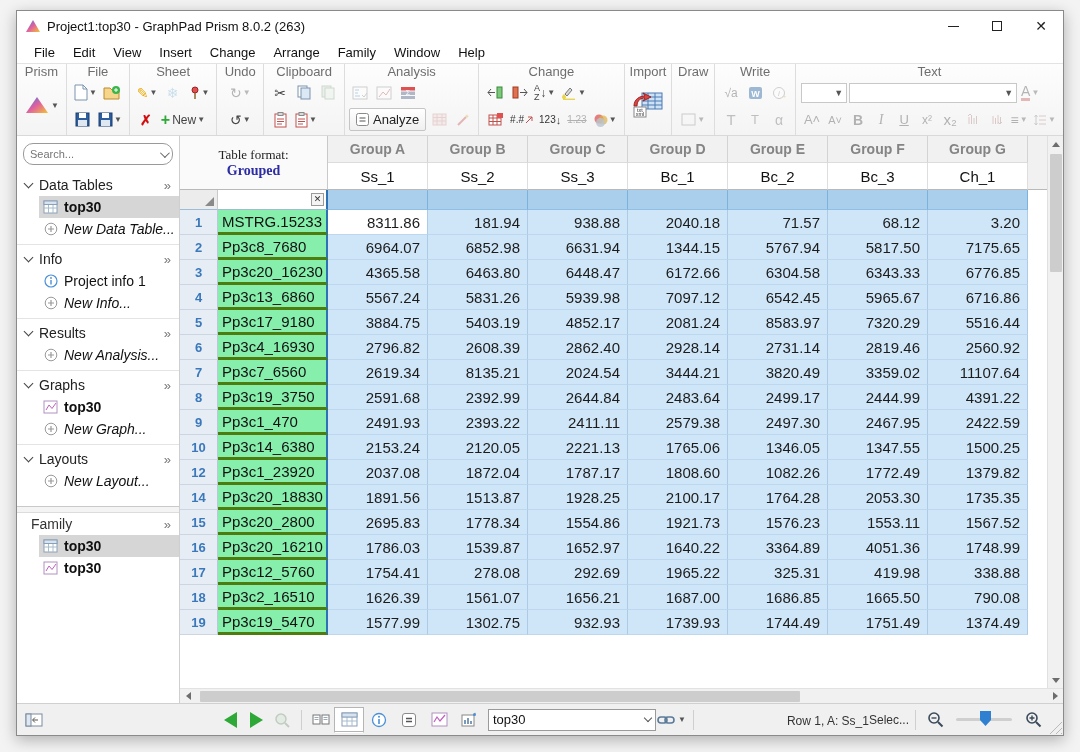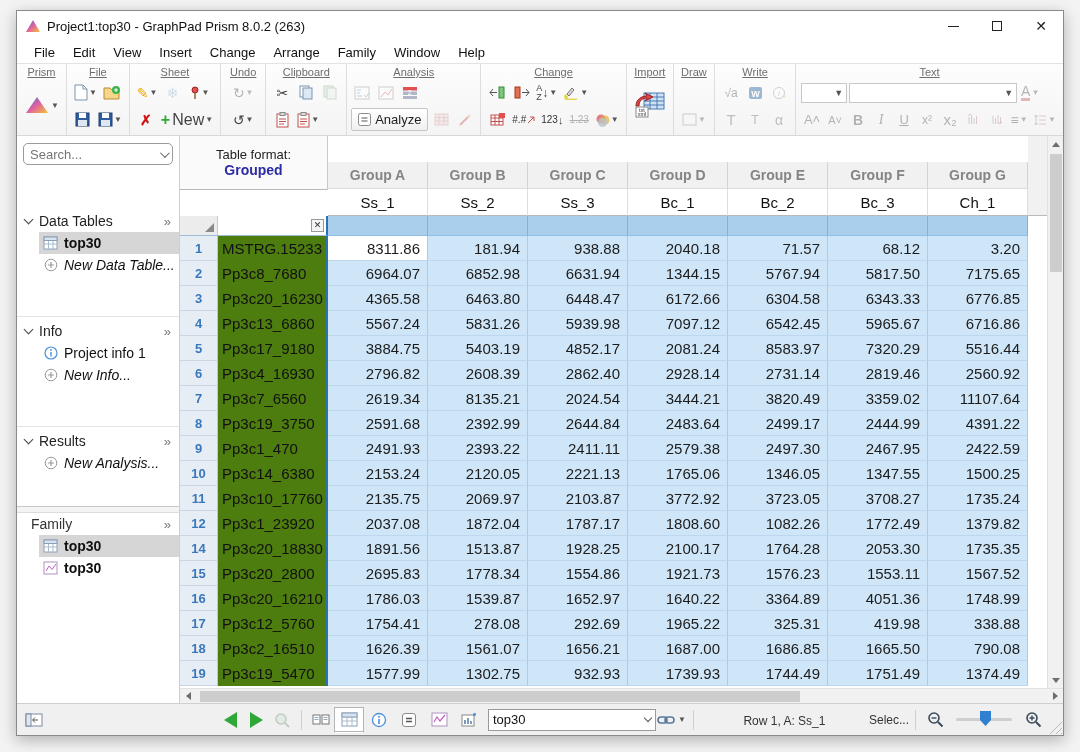--- a/index.html
+++ b/index.html
@@ -15,75 +15,75 @@
   .winbtn .box { width:10px; height:10px; border:1px solid #222; }
   .winbtn .line { width:11px; height:1px; background:#222; }
 
   
   .menubar { height:23px; display:flex; align-items:center; padding-left:8px; background:#fff; border-bottom:1px solid #e3e3e3; flex:0 0 auto; }
   .menu-item { font-size:13px; color:#111; padding:2px 9px; }
 
   
   .toolbar { height:72px; background:linear-gradient(#fdfdfd,#f4f4f4); border-bottom:1px solid #d9d9d9; display:flex; flex:0 0 auto; overflow:hidden; }
   .tgroup { display:flex; flex-direction:column; align-items:center; padding:1px 5px 2px; border-right:1px solid #ddd; }
-  .tlabel { font-size:11px; color:#6e6e6e; height:14px; line-height:14px; white-space:nowrap;text-decoration:underline; }
+  .tlabel { font-size:13px; color:#6e6e6e; height:14px; line-height:14px; white-space:nowrap; }
   .trows { display:flex; flex-direction:column; justify-content:space-between; flex:1; }
   .trow { display:flex; align-items:center; height:27px; gap:2px; }
   .tbtn { min-width:22px; height:24px; display:flex; align-items:center; justify-content:center; border-radius:2px; font-size:14px; color:#444; padding:0 2px; white-space:nowrap; }
   .tbtn.dim { opacity:.38; }
   .caret { font-size:8px; color:#555; margin-left:1px; }
   .tbtn .g { font-weight:bold; }
   .combo { background:#fff; border:1px solid #c8c8c8; height:20px; display:flex; align-items:center; justify-content:flex-end; padding:0 3px; color:#777; }
   .combo .caret { font-size:9px; }
   .analyze-btn { border:1px solid #c5c5c5; background:linear-gradient(#fff,#f0f0f0); border-radius:2px; height:23px; display:flex; align-items:center; gap:4px; padding:0 6px; font-size:13px; color:#222; }
 
   
   .main { flex:1; display:flex; min-height:0; }
   .sidebar { width:163px; border-right:1px solid #cfcfcf; display:flex; flex-direction:column; background:#fff; flex:0 0 auto; }
   .searchwrap { margin:7px 6px 6px 6px; position:relative; }
-  .searchwrap input { width:100%; height:22px; border:1px solid #9a9a9a; border-radius:5px; font-size:13px; padding:0 18px 0 6px; color:#555; font-family:"Liberation Sans", sans-serif; }
+  .searchwrap input { width:100%; height:22px; border:1px solid #9a9a9a; border-radius:10px; font-size:11px; padding:0 18px 0 6px; color:#555; font-family:"Liberation Sans", sans-serif; }
   .searchwrap .chev { position:absolute; right:6px; top:8px; width:7px; height:7px; border-right:1px solid #666; border-bottom:1px solid #666; transform:rotate(45deg) translateY(-2px); }
   .navsections { flex:1; overflow:hidden; }
-  .navsection { padding:3px 0 4px; border-top:1px solid #e4e4e4;margin-top:36px; }
+  .navsection { padding:3px 0 4px; border-top:1px solid #e4e4e4; }
   .navsection:first-child { border-top:none; }
   .sec-head { display:flex; align-items:center; padding:3px 8px 3px 6px; font-size:14px; color:#222; }
   .sec-head .chevd { width:7px; height:7px; border-right:1.4px solid #444; border-bottom:1.4px solid #444; transform:rotate(45deg); margin:-3px 7px 0 2px; }
   .sec-head .more { margin-left:auto; color:#777; font-size:13px; }
   .nav-item { display:flex; align-items:center; gap:6px; padding:3px 4px; margin:0 0 0 22px; font-size:14px; color:#111; }
   .nav-item.sel { background:#d6d6d6; }
   .nav-item.b { font-weight:bold; }
   .nav-item.i { font-style:italic; }
   .nav-item .nicon { width:15px; display:flex; justify-content:center; }
   .splitter { height:7px; border-top:1px solid #c9c9c9; background:#f4f4f4; border-bottom:1px solid #dcdcdc; flex:0 0 auto; }
   .familypane { height:190px; flex:0 0 auto; }
   .familypane .sec-head { padding-left:14px; color:#333; }
 
   
   .content { flex:1; display:flex; flex-direction:column; min-width:0; background:#fff; }
   .tablezone { flex:1; display:flex; min-height:0; }
   .gridwrap { width:867px; display:flex; flex-direction:column; overflow:hidden; flex:0 0 auto; }
   .hdrrow { display:flex; flex:0 0 auto; }
-  .corner { width:148px; height:54px; background:#fafafa; border-right:1px solid #c9c9c9; border-bottom:1px solid #b9b9b9; display:flex; flex-direction:column; align-items:center; justify-content:center; flex:0 0 auto; }
+  .corner { width:148px; height:54px; background:#fafafa; border-right:1px solid #c9c9c9; border-bottom:1px solid #b9b9b9; display:flex; flex-direction:column; align-items:center; justify-content:center; flex:0 0 auto;font-family:Liberation Serif, serif; }
   .corner .l1 { font-size:13px; color:#222; }
   .corner .l2 { font-size:14px; font-weight:bold; color:#2b2ba6; }
-  .colhdr { width:100px; flex:0 0 auto; display:flex; flex-direction:column;margin-top:26px; }
+  .colhdr { width:100px; flex:0 0 auto; display:flex; flex-direction:column; }
   .colhdr .g { height:27px; background:#f1f1f1; color:#848484; font-weight:bold; font-size:14px; display:flex; align-items:center; justify-content:center; border-right:1px solid #d3d3d3; border-bottom:1px solid #dcdcdc; }
   .colhdr .s { height:27px; background:#fff; color:#111; font-size:15px; display:flex; align-items:center; justify-content:center; border-right:1px solid #dedede; border-bottom:1px solid #b9b9b9; }
   .hdr-filler { flex:1; background:#f1f1f1; border-bottom:1px solid #b9b9b9; }
   .selrow { display:flex; height:20px; flex:0 0 auto; }
   .tricell { width:38px; background:#ececec; border-right:1px solid #c9c9c9; border-bottom:1px solid #9dbcd8; position:relative; flex:0 0 auto; }
   .tricell .tri { position:absolute; right:3px; bottom:3px; width:0; height:0; border-left:9px solid transparent; border-bottom:9px solid #8a8a8a; }
   .xcell { width:110px; background:#fff; border-right:2px solid #2c73b5; border-bottom:1px solid #9dbcd8; display:flex; align-items:center; justify-content:flex-end; padding-right:2px; flex:0 0 auto; }
   .xbox { width:13px; height:13px; border:1px solid #9a9a9a; background:#f4f4f4; font-size:9px; line-height:11px; text-align:center; color:#333; }
   .selcell { width:100px; background:#a9cfec; border-right:1px solid #7fb2d9; border-bottom:1px solid #8fc0e4; flex:0 0 auto; }
   .selrow .filler, .rows-filler { flex:1; background:#fff; }
   .rowszone { flex:1; overflow:hidden; position:relative; }
   .drow { display:flex; height:25px; }
   .cnum { width:38px; background:#e7edf4; color:#3a78bc; font-weight:bold; font-size:13px; display:flex; align-items:center; justify-content:center; border-right:1px solid #b9c9da; border-bottom:1px solid #ccd6e2; flex:0 0 auto; }
-  .ctitle { width:110px; background:#4d7c0f; color:#111; font-size:15px; display:flex; align-items:center; padding-left:4px; border-right:2px solid #2c73b5; border-bottom:1px solid #4d7c0f; white-space:nowrap; overflow:hidden; flex:0 0 auto; }
+  .ctitle { width:110px; background:#86efac; color:#111; font-size:15px; display:flex; align-items:center; padding-left:4px; border-right:2px solid #2c73b5; border-bottom:3px solid #4d7c0f; white-space:nowrap; overflow:hidden; flex:0 0 auto; }
   .cval { width:100px; background:#cfe6f8; color:#1c1c1c; font-size:15px; display:flex; align-items:center; justify-content:flex-end; padding-right:7px; border-right:1px solid #abcbe6; border-bottom:1px solid #bdd8ee; flex:0 0 auto; }
   .cval.active { background:#fff; }
 
   
   .vscroll { width:16px; background:#f1f1f1; border-left:1px solid #e0e0e0; display:flex; flex-direction:column; align-items:center; flex:0 0 auto; }
   .vscroll .arr, .hscroll .arr { width:16px; height:16px; display:flex; align-items:center; justify-content:center; flex:0 0 auto; }
   .tri-up { width:0;height:0;border-left:4px solid transparent;border-right:4px solid transparent;border-bottom:5px solid #6d6d6d; }
   .tri-dn { width:0;height:0;border-left:4px solid transparent;border-right:4px solid transparent;border-top:5px solid #6d6d6d; }
   .tri-lf { width:0;height:0;border-top:4px solid transparent;border-bottom:4px solid transparent;border-right:5px solid #6d6d6d; }
   .tri-rt { width:0;height:0;border-top:4px solid transparent;border-bottom:4px solid transparent;border-left:5px solid #6d6d6d; }
@@ -221,21 +221,21 @@
               </svg>
               <span class="caret">▼</span>
             </div>
         </div>
         <div class="trow">
           <div class="tbtn">
               <span style="color:#d01010;font-weight:bold">✗</span>
             </div>
           <div class="tbtn">
               <span style="color:#2ea836;font-weight:bold;font-size:16px">+</span>
-              <span style="font-size:16px;margin-left:2px">New</span>
+              <span style="font-size:12px;margin-left:2px">New</span>
               <span class="caret">▼</span>
             </div>
         </div>
       </div>
     </div>
 
     <div class="tgroup" style="width:64px">
       <div class="tlabel">Undo</div>
       <div class="trows">
         <div class="trow">
@@ -848,32 +848,20 @@
                 <div class="cval">2153.24</div>
                 <div class="cval">2120.05</div>
                 <div class="cval">2221.13</div>
                 <div class="cval">1765.06</div>
                 <div class="cval">1346.05</div>
                 <div class="cval">1347.55</div>
                 <div class="cval">1500.25</div>
                 <div class="rows-filler"></div>
               </div>
               <div class="drow">
-                <div class="cnum">11</div>
-                <div class="ctitle">Pp3c10_17760</div>
-                <div class="cval">2135.75</div>
-                <div class="cval">2069.97</div>
-                <div class="cval">2103.87</div>
-                <div class="cval">3772.92</div>
-                <div class="cval">3723.05</div>
-                <div class="cval">3708.27</div>
-                <div class="cval">1735.24</div>
-                <div class="rows-filler"></div>
-              </div>
-              <div class="drow">
                 <div class="cnum">12</div>
                 <div class="ctitle">Pp3c1_23920</div>
                 <div class="cval">2037.08</div>
                 <div class="cval">1872.04</div>
                 <div class="cval">1787.17</div>
                 <div class="cval">1808.60</div>
                 <div class="cval">1082.26</div>
                 <div class="cval">1772.49</div>
                 <div class="cval">1379.82</div>
                 <div class="rows-filler"></div>
@@ -1047,21 +1035,21 @@
       <span class="chev" style="position:static;width:6px;height:6px;border-right:1px solid #555;border-bottom:1px solid #555;transform:rotate(45deg);margin-top:-3px"></span>
     </div>
     <div class="sb-btn">
       <svg width="20" height="14" viewBox="0 0 20 14">
           <rect x="1" y="4" width="9" height="6" rx="3" fill="none" stroke="#5a7a9a" stroke-width="1.6"></rect>
           <rect x="8" y="4" width="9" height="6" rx="3" fill="none" stroke="#5a7a9a" stroke-width="1.6"></rect>
         </svg>
       <span class="caret">▼</span>
     </div>
     <div class="sb-sep"></div>
-    <div style="flex:1;text-align:center"><span class="sb-text">Row 1, A: Ss_1</span></div>
+    <div style="flex:1;text-align:right"><span class="sb-text">Row 1, A: Ss_1</span></div>
     <span class="sb-text">Selec...</span>
     <div class="sb-sep"></div>
     <div class="sb-btn">
       <svg width="17" height="17" viewBox="0 0 17 17">
           <circle cx="7" cy="7" r="5" fill="none" stroke="#3a4a5a" stroke-width="1.6"></circle>
           <path d="M11 11l4.5 4.5" stroke="#3a4a5a" stroke-width="2"></path>
           <path d="M4.5 7h5" stroke="#3a4a5a" stroke-width="1.4"></path>
         </svg>
     </div>
     <div class="slider">

